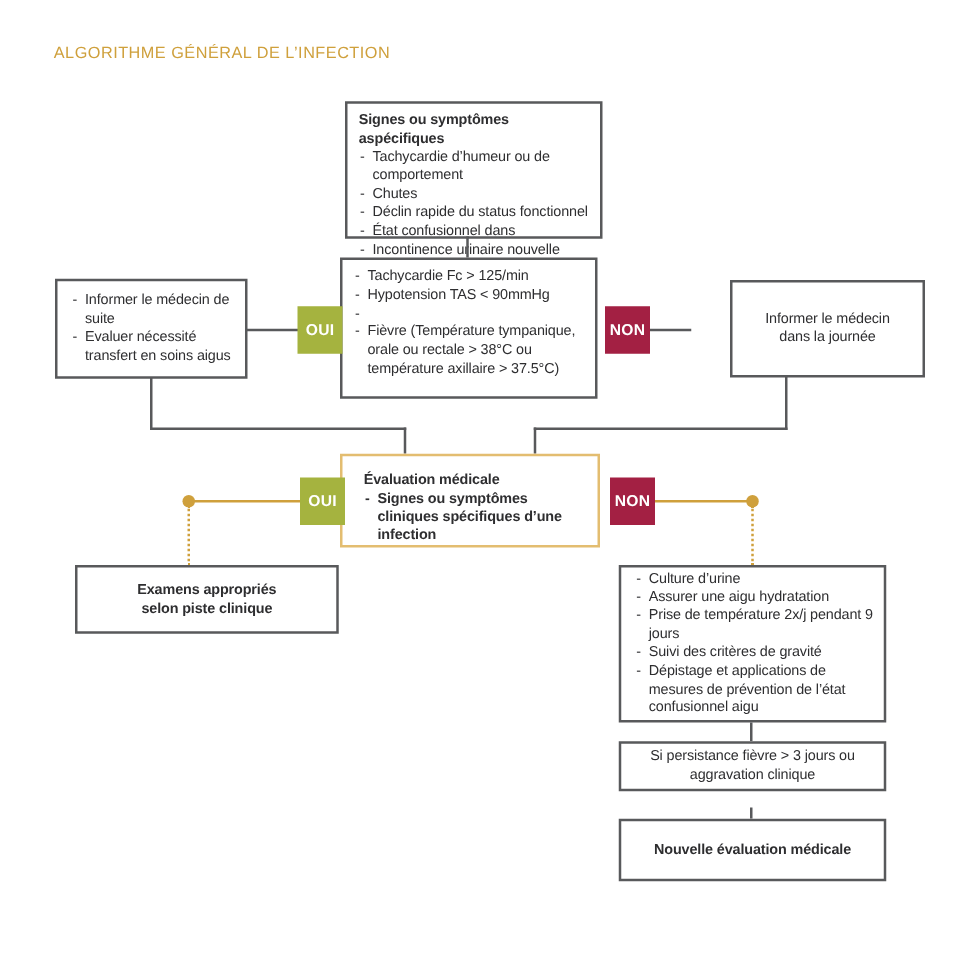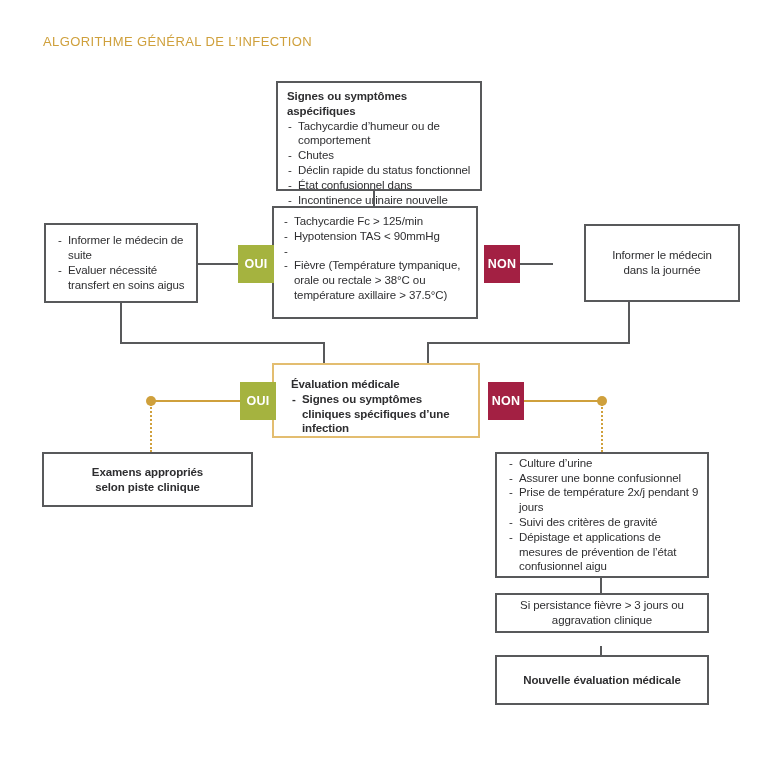--- a/index.html
+++ b/index.html
@@ -144,33 +144,33 @@
   <div class="gold-dotted" style="left:150px;top:404px;height:48px;"></div>
   <div class="gold-dotted" style="left:601px;top:404px;height:48px;"></div>
 
   <div class="badge oui" style="left:240px;top:382px;">
     <span>OUI</span>
   </div>
   <div class="badge non" style="left:476px;top:382px;">
     <span>NON</span>
   </div>
 
-  <div class="box center bold" style="left:42px;top:452px;width:211px;height:55px;">
+  <div class="box center bold" style="left:60px;top:452px;width:211px;height:55px;">
     <span style="max-width:135px;">Examens appropriés selon piste clinique</span>
   </div>
 
   <div class="box vcenter" style="left:495px;top:452px;width:214px;height:126px;padding:4px 2px 4px 11px;">
     <div>
         <div class="li">
           <span class="dash">-</span>
           <span class="li-text">Culture d’urine</span>
         </div>
         <div class="li">
           <span class="dash">-</span>
-          <span class="li-text">Assurer une bonne confusionnel</span>
+          <span class="li-text">Assurer une aigu hydratation</span>
         </div>
         <div class="li">
           <span class="dash">-</span>
           <span class="li-text">Prise de température 2x/j pendant 9 jours</span>
         </div>
         <div class="li">
           <span class="dash">-</span>
           <span class="li-text">Suivi des critères de gravité</span>
         </div>
         <div class="li">

